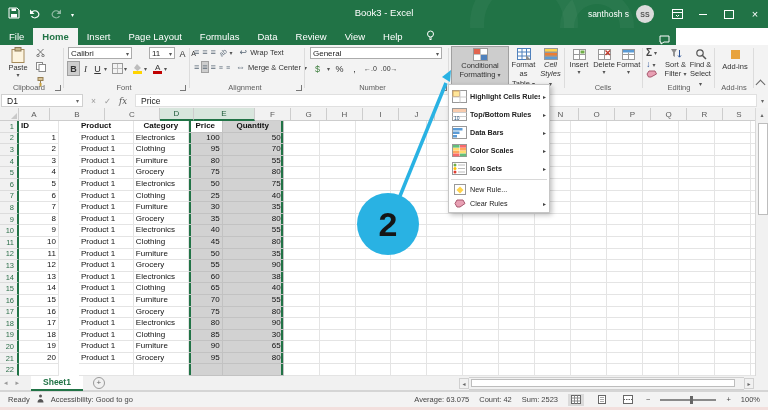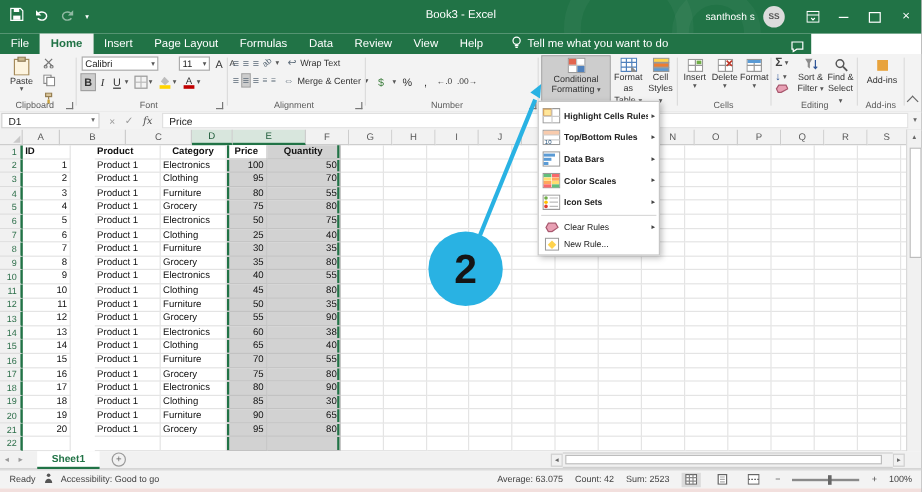--- a/index.html
+++ b/index.html
@@ -168,21 +168,20 @@
     <div class="mtab">Formulas</div>
     <div class="mtab">Data</div>
     <div class="mtab">Review</div>
     <div class="mtab">View</div>
     <div class="mtab">Help</div>
     <div class="tellme">
       <span><svg width="9" height="11">
             <circle cx="4.5" cy="4" r="3" fill="none" stroke="#fff"></circle>
             <path d="M3 8h3M3.5 9.5h2" stroke="#fff"></path>
           </svg></span>
-      <span>Tell me what you want to do</span>
     </div>
     <div class="tab-comment"><svg width="11" height="10">
           <path d="M1 1h9v6H5L2 9V7H1z" fill="none" stroke="#fff"></path>
         </svg></div>
   </div>
 
   <div class="ribbon">
 
     <div class="bigbtn" style="left:4px;width:28px;">
       <svg width="14" height="16">
@@ -266,20 +265,24 @@
       <span class="line-ic" style="font-size:7px;">≡</span>
       <span class="line-ic" style="font-size:7px;">≡</span>
       <span class="line-ic" style="margin-left:3px;">⇔</span>
       <span style="font-size:7.5px;">Merge &amp; Center</span>
       <span class="dd6">▾</span>
     </div>
     <div class="glabel" style="left:190px;width:110px;">Alignment</div>
     <div class="launcher" style="left:296px;"></div>
     <div class="rdiv" style="left:304px;"></div>
 
+    <div class="combo" style="position:absolute;left:310px;top:2px;width:132px;">
+      <span>General</span>
+        <span class="dd">▾</span>
+    </div>
     <div class="abs" style="left:312px;top:17px;display:flex;align-items:center;gap:4px;">
       <span class="smallbtn" style="color:#3f7f3f;">$</span>
       <span class="dd6">▾</span>
       <span class="smallbtn">%</span>
       <span class="smallbtn">,</span>
       <span class="smallbtn" style="font-size:7px;">←.0</span>
       <span class="smallbtn" style="font-size:7px;">.00→</span>
     </div>
     <div class="glabel" style="left:305px;width:135px;">Number</div>
     <div class="launcher" style="left:441px;"></div>
@@ -297,21 +300,21 @@
     </div>
     <div class="bigbtn" style="left:509px;width:29px;">
       <svg width="14" height="12" style="margin-top:1px;">
           <rect x="0.5" y="0.5" width="13" height="11" fill="#fff" stroke="#4f81bd"></rect>
           <path d="M0.5 4h13M0.5 8h13M5 0.5v11M9.5 0.5v11" stroke="#4f81bd"></path>
           <path d="M9 7l5 5H9z" fill="#8c8c8c"></path>
         </svg>
       <span>Format as</span>
       <span><span>Table</span> <span class="dd6">▾</span></span>
     </div>
-    <div class="bigbtn" style="left:538px;width:25px;">
+    <div class="bigbtn" style="left:538px;width:25px;font-style:italic;">
       <svg width="14" height="12" style="margin-top:1px;">
           <rect x="0.5" y="0.5" width="13" height="3.5" fill="#ffd34d" stroke="#999"></rect>
           <rect x="0.5" y="4.5" width="13" height="3.5" fill="#ed7d31" stroke="#999"></rect>
           <rect x="0.5" y="8.5" width="13" height="3" fill="#5b9bd5" stroke="#999"></rect>
         </svg>
       <span>Cell</span>
       <span><span>Styles</span> <span class="dd6">▾</span></span>
     </div>
     <div class="rdiv" style="left:564px;"></div>
 
@@ -1005,35 +1008,35 @@
             <circle cx="3" cy="10" r="1.5" fill="#e03c31"></circle>
             <path d="M6 3h7M6 6.5h7M6 10h7" stroke="#bbb"></path>
           </svg>
         </span>
       <span class="lbl">Icon Sets</span>
         <span class="sub">▸</span>
     </div>
     <div class="msep"></div>
     <div class="mi small">
       <span class="mic">
-          <svg width="12" height="9">
-            <path d="M3 1h6l2 3.5L6 8H3L1 4.5z" fill="#e8a0b4" stroke="#a8586e"></path>
-          </svg>
-        </span>
-      <span class="lbl">Clear Rules</span>
-        <span class="sub">▸</span>
-    </div>
-    <div class="mi small">
-      <span class="mic">
           <svg width="12" height="11">
             <rect x="0.5" y="0.5" width="11" height="10" fill="#fff" stroke="#999"></rect>
             <rect x="3.5" y="3.5" width="5" height="5" fill="#ffd34d" transform="rotate(45 6 6)"></rect>
           </svg>
         </span>
       <span class="lbl">New Rule...</span>
+    </div>
+    <div class="mi small">
+      <span class="mic">
+          <svg width="12" height="9">
+            <path d="M3 1h6l2 3.5L6 8H3L1 4.5z" fill="#e8a0b4" stroke="#a8586e"></path>
+          </svg>
+        </span>
+      <span class="lbl">Clear Rules</span>
+        <span class="sub">▸</span>
     </div>
   </div>
 
   <div class="sheetbar">
     <span class="snav">◂</span>
     <span class="snav">▸</span>
     <div class="sheettab">Sheet1</div>
     <span class="addsheet">+</span>
     <div class="hscroll">
       <span class="harrow">◂</span>

